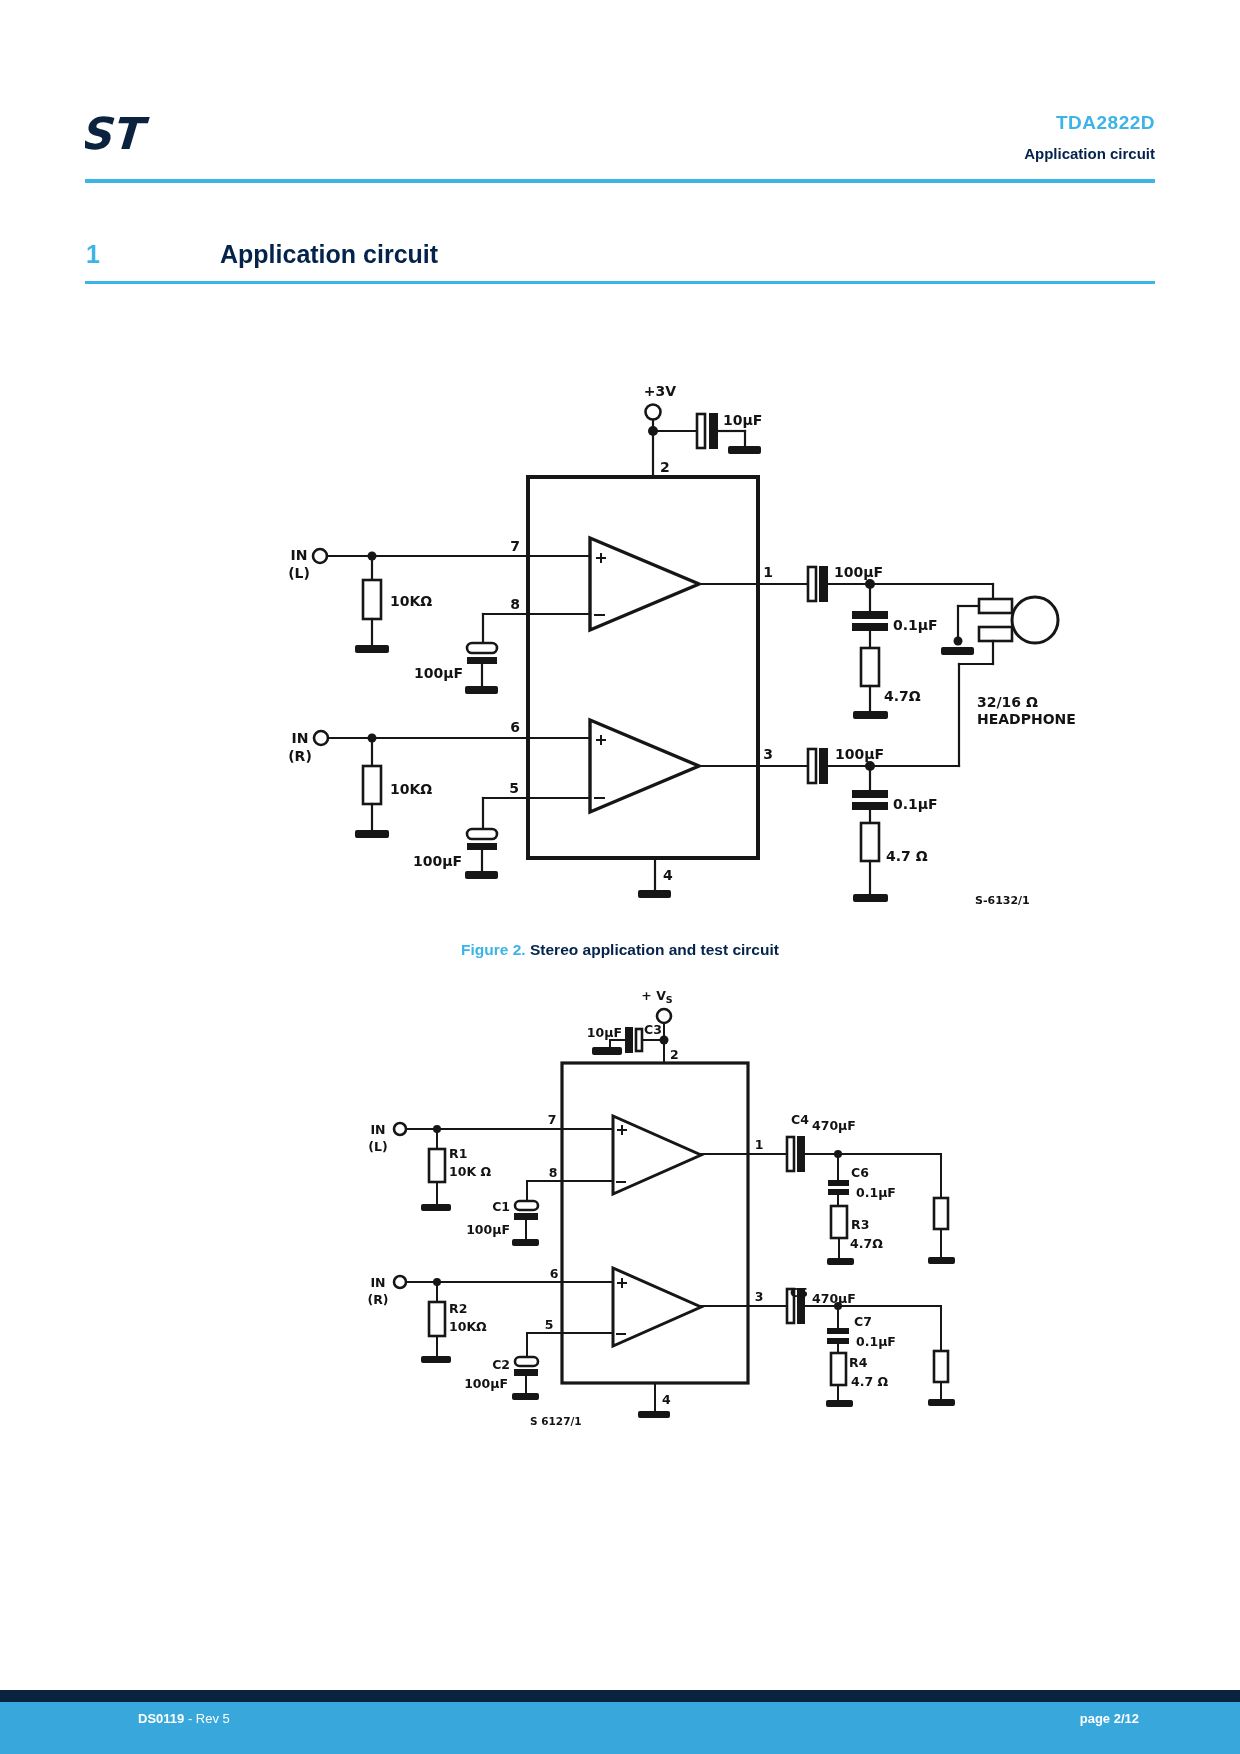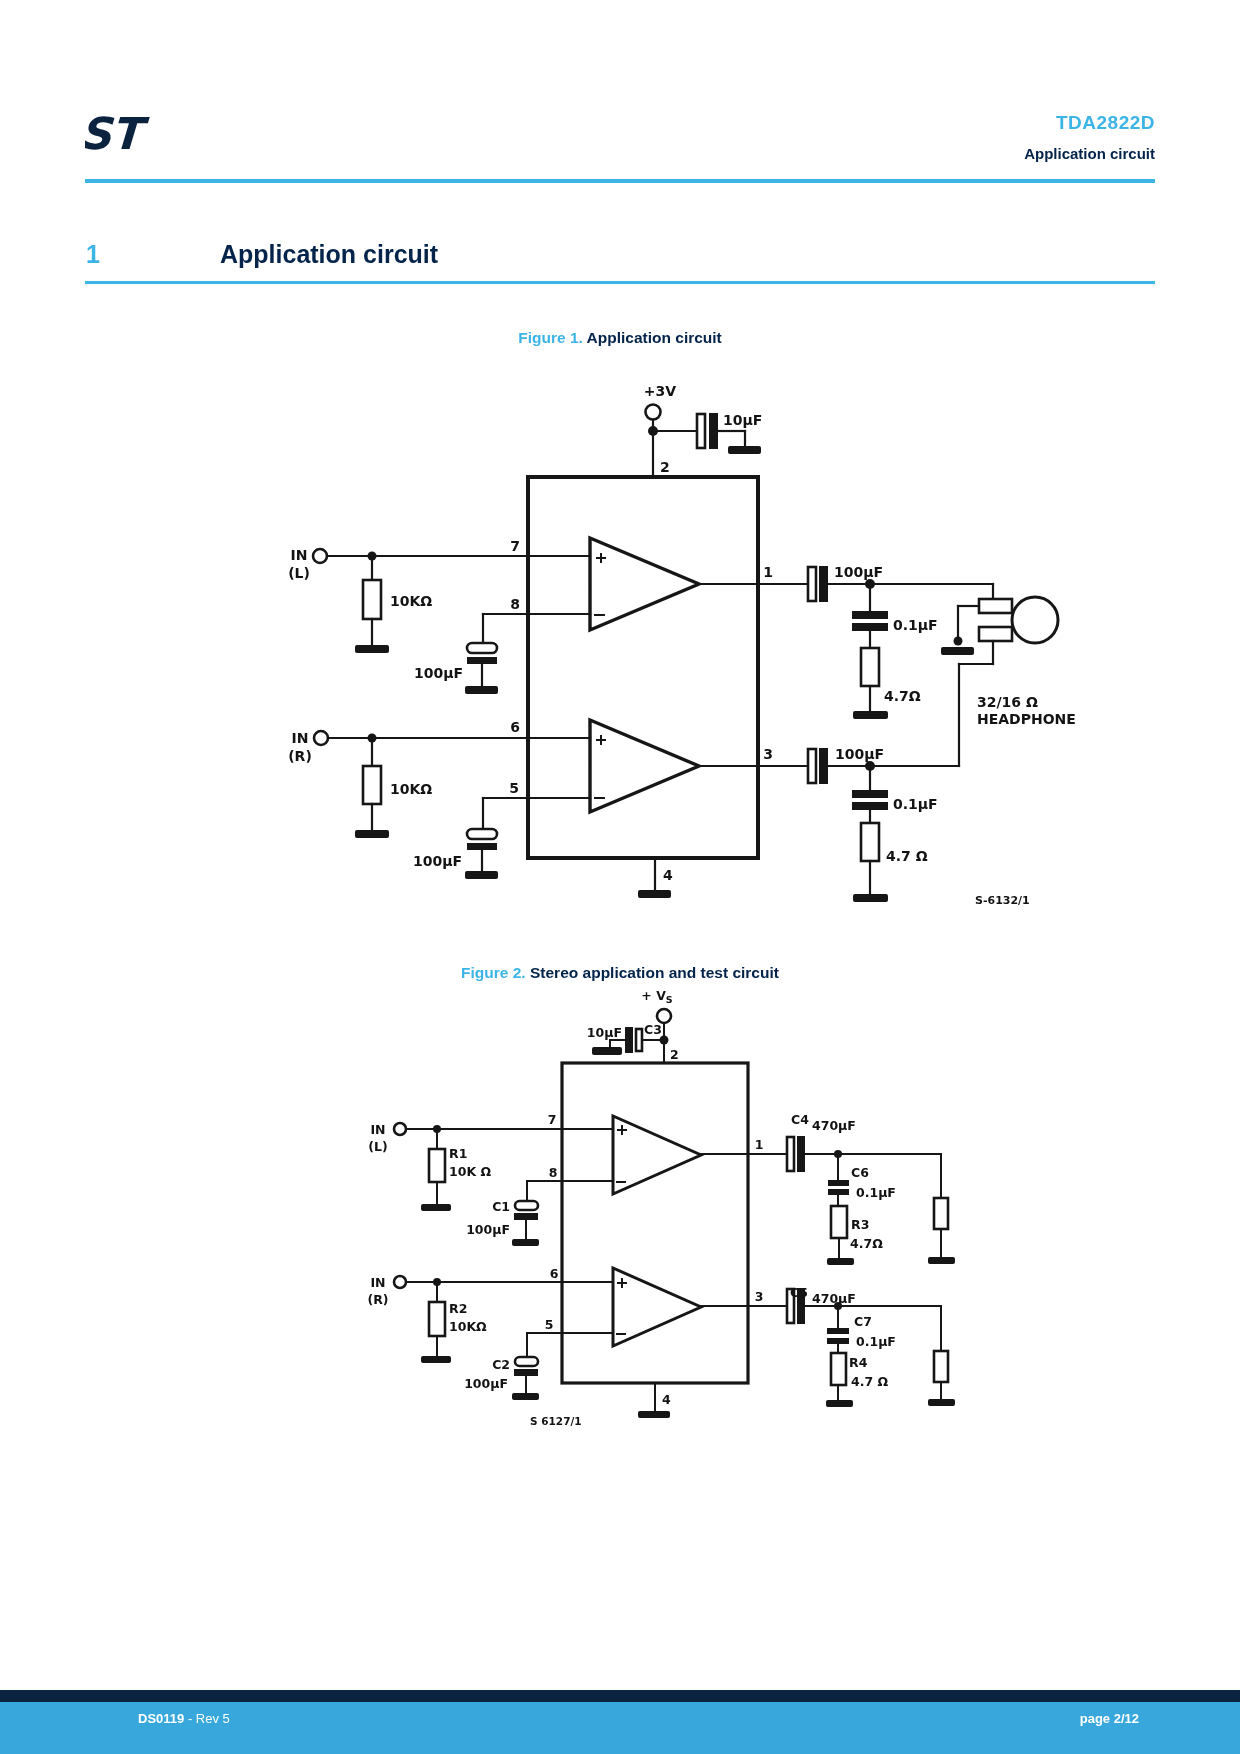--- a/index.html
+++ b/index.html
@@ -12,21 +12,21 @@
   .hrule{position:absolute;left:85px;right:85px;height:4px;background:#3CB4E6;}
   .hrule.top{top:179px;}
   .hrule.sec{top:281px;height:3px;}
   
   .sec-num{position:absolute;left:86px;top:240px;color:#3CB4E6;font-size:25px;font-weight:bold;}
   .sec-title{position:absolute;left:220px;top:240px;color:#03234B;font-size:25px;font-weight:bold;}
   
   .figcap{position:absolute;left:85px;width:1070px;text-align:center;font-size:15.5px;font-weight:bold;color:#03234B;}
   .figcap .fig-label{color:#3CB4E6;}
   .cap1{top:329px;}
-  .cap2{top:964px;}
+  .cap2{top:941px;}
   
   .sch{position:absolute;}
   .sch .w{stroke:#161616;stroke-width:2.2;fill:none;stroke-linecap:square;}
   .sch .mk{stroke:#161616;stroke-width:2;fill:none;stroke-linecap:square;}
   .sch .cmp{stroke:#161616;stroke-width:2.6;fill:#ffffff;}
   .sch .solid{fill:#161616;stroke:none;}
   .sch .box{stroke:#161616;stroke-width:4;fill:none;}
   .sch .tri{stroke:#161616;stroke-width:3.4;fill:#ffffff;}
   .sch text{font:bold 14px "DejaVu Sans",sans-serif;fill:#131313;}
   .sch text.xs{font-size:11px;}
@@ -51,24 +51,20 @@
     <text x="1" y="39" font-family="'DejaVu Sans',sans-serif" font-style="italic" font-weight="bold" font-size="44" fill="#0C2340" transform="skewX(-6)">ST</text>
   </svg>
   <div class="product">TDA2822D</div>
   <div class="subtitle">Application circuit</div>
   <div class="hrule top"></div>
 
   <div class="sec-num">1</div>
   <div class="sec-title">Application circuit</div>
   <div class="hrule sec"></div>
 
-  <div class="figcap cap1">
-    <span class="fig-label">Figure 1.</span>
-    <span>Application circuit</span>
-  </div>
 
   <svg class="sch fig1" style="left:275px;top:370px;width:830px;height:545px;" viewBox="275 370 830 545">
 
     <g>
       <text x="660" y="396" text-anchor="middle">+3V</text>
       <circle class="cmp" cx="653" cy="412" r="7.5"></circle>
       <line class="w" x1="653" y1="420" x2="653" y2="477"></line>
       <circle class="solid" cx="653" cy="431" r="5"></circle>
       <line class="w" x1="653" y1="431" x2="697" y2="431"></line>
       <rect class="cmp" x="697" y="414" width="8" height="34"></rect>

